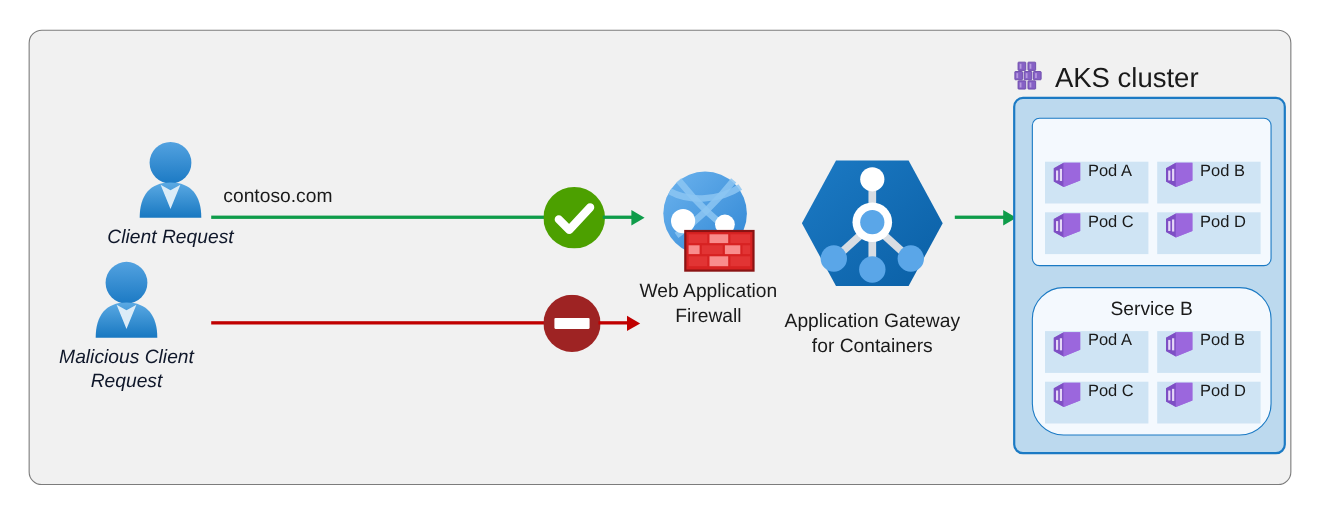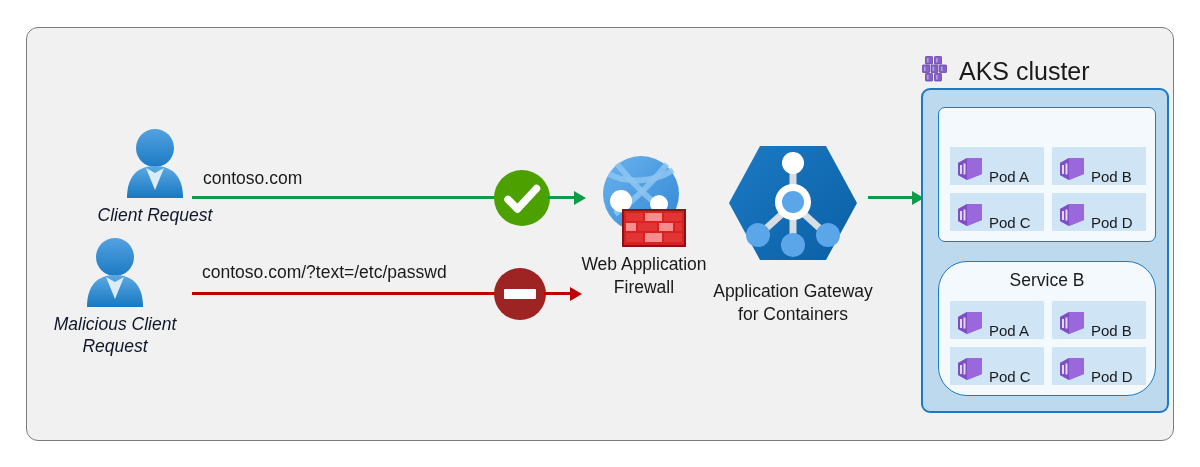--- a/index.html
+++ b/index.html
@@ -132,21 +132,21 @@
     width: 196px;
     display: flex;
     flex-wrap: wrap;
     gap: 8px 8px;
   }
   .pod-chip {
     width: 94px;
     height: 38px;
     background: #cfe4f4;
     display: flex;
-    align-items: flex-end;
+    align-items: flex-start;
     gap: 6px;
     padding-left: 7px;
   }
   .pod-chip-label {
     font-size: 15px;
     color: #1a1a1a;
     white-space: nowrap;
   }
 </style>
 </head>
@@ -205,21 +205,20 @@
   <div class="badge" style="left:494px; top:170px;">
     <svg width="56" height="56" viewBox="0 0 56 56">
       <circle cx="28" cy="28" r="28" fill="#4ca000"></circle>
       <path d="M14 29.5 L23.5 39 L42.5 18.5" fill="none" stroke="#ffffff" stroke-width="7.5" stroke-linecap="round" stroke-linejoin="round"></path>
     </svg>
   </div>
 
   <div class="flow-line green" style="left:548px; top:196px; width:28px;"></div>
   <div class="arrow-head green" style="left:574px; top:190.5px;"></div>
 
-  <div class="url-label" style="left:202px; top:262px;">contoso.com/?text=/etc/passwd</div>
   <div class="flow-line red" style="left:192px; top:292px; width:308px;"></div>
 
   <div class="badge" style="left:494px; top:268px;">
     <svg width="52" height="52" viewBox="0 0 52 52">
       <circle cx="26" cy="26" r="26" fill="#9e2323"></circle>
       <rect x="10" y="21" width="32" height="10" rx="1" fill="#ffffff"></rect>
     </svg>
   </div>
 
   <div class="flow-line red" style="left:544px; top:292px; width:28px;"></div>

